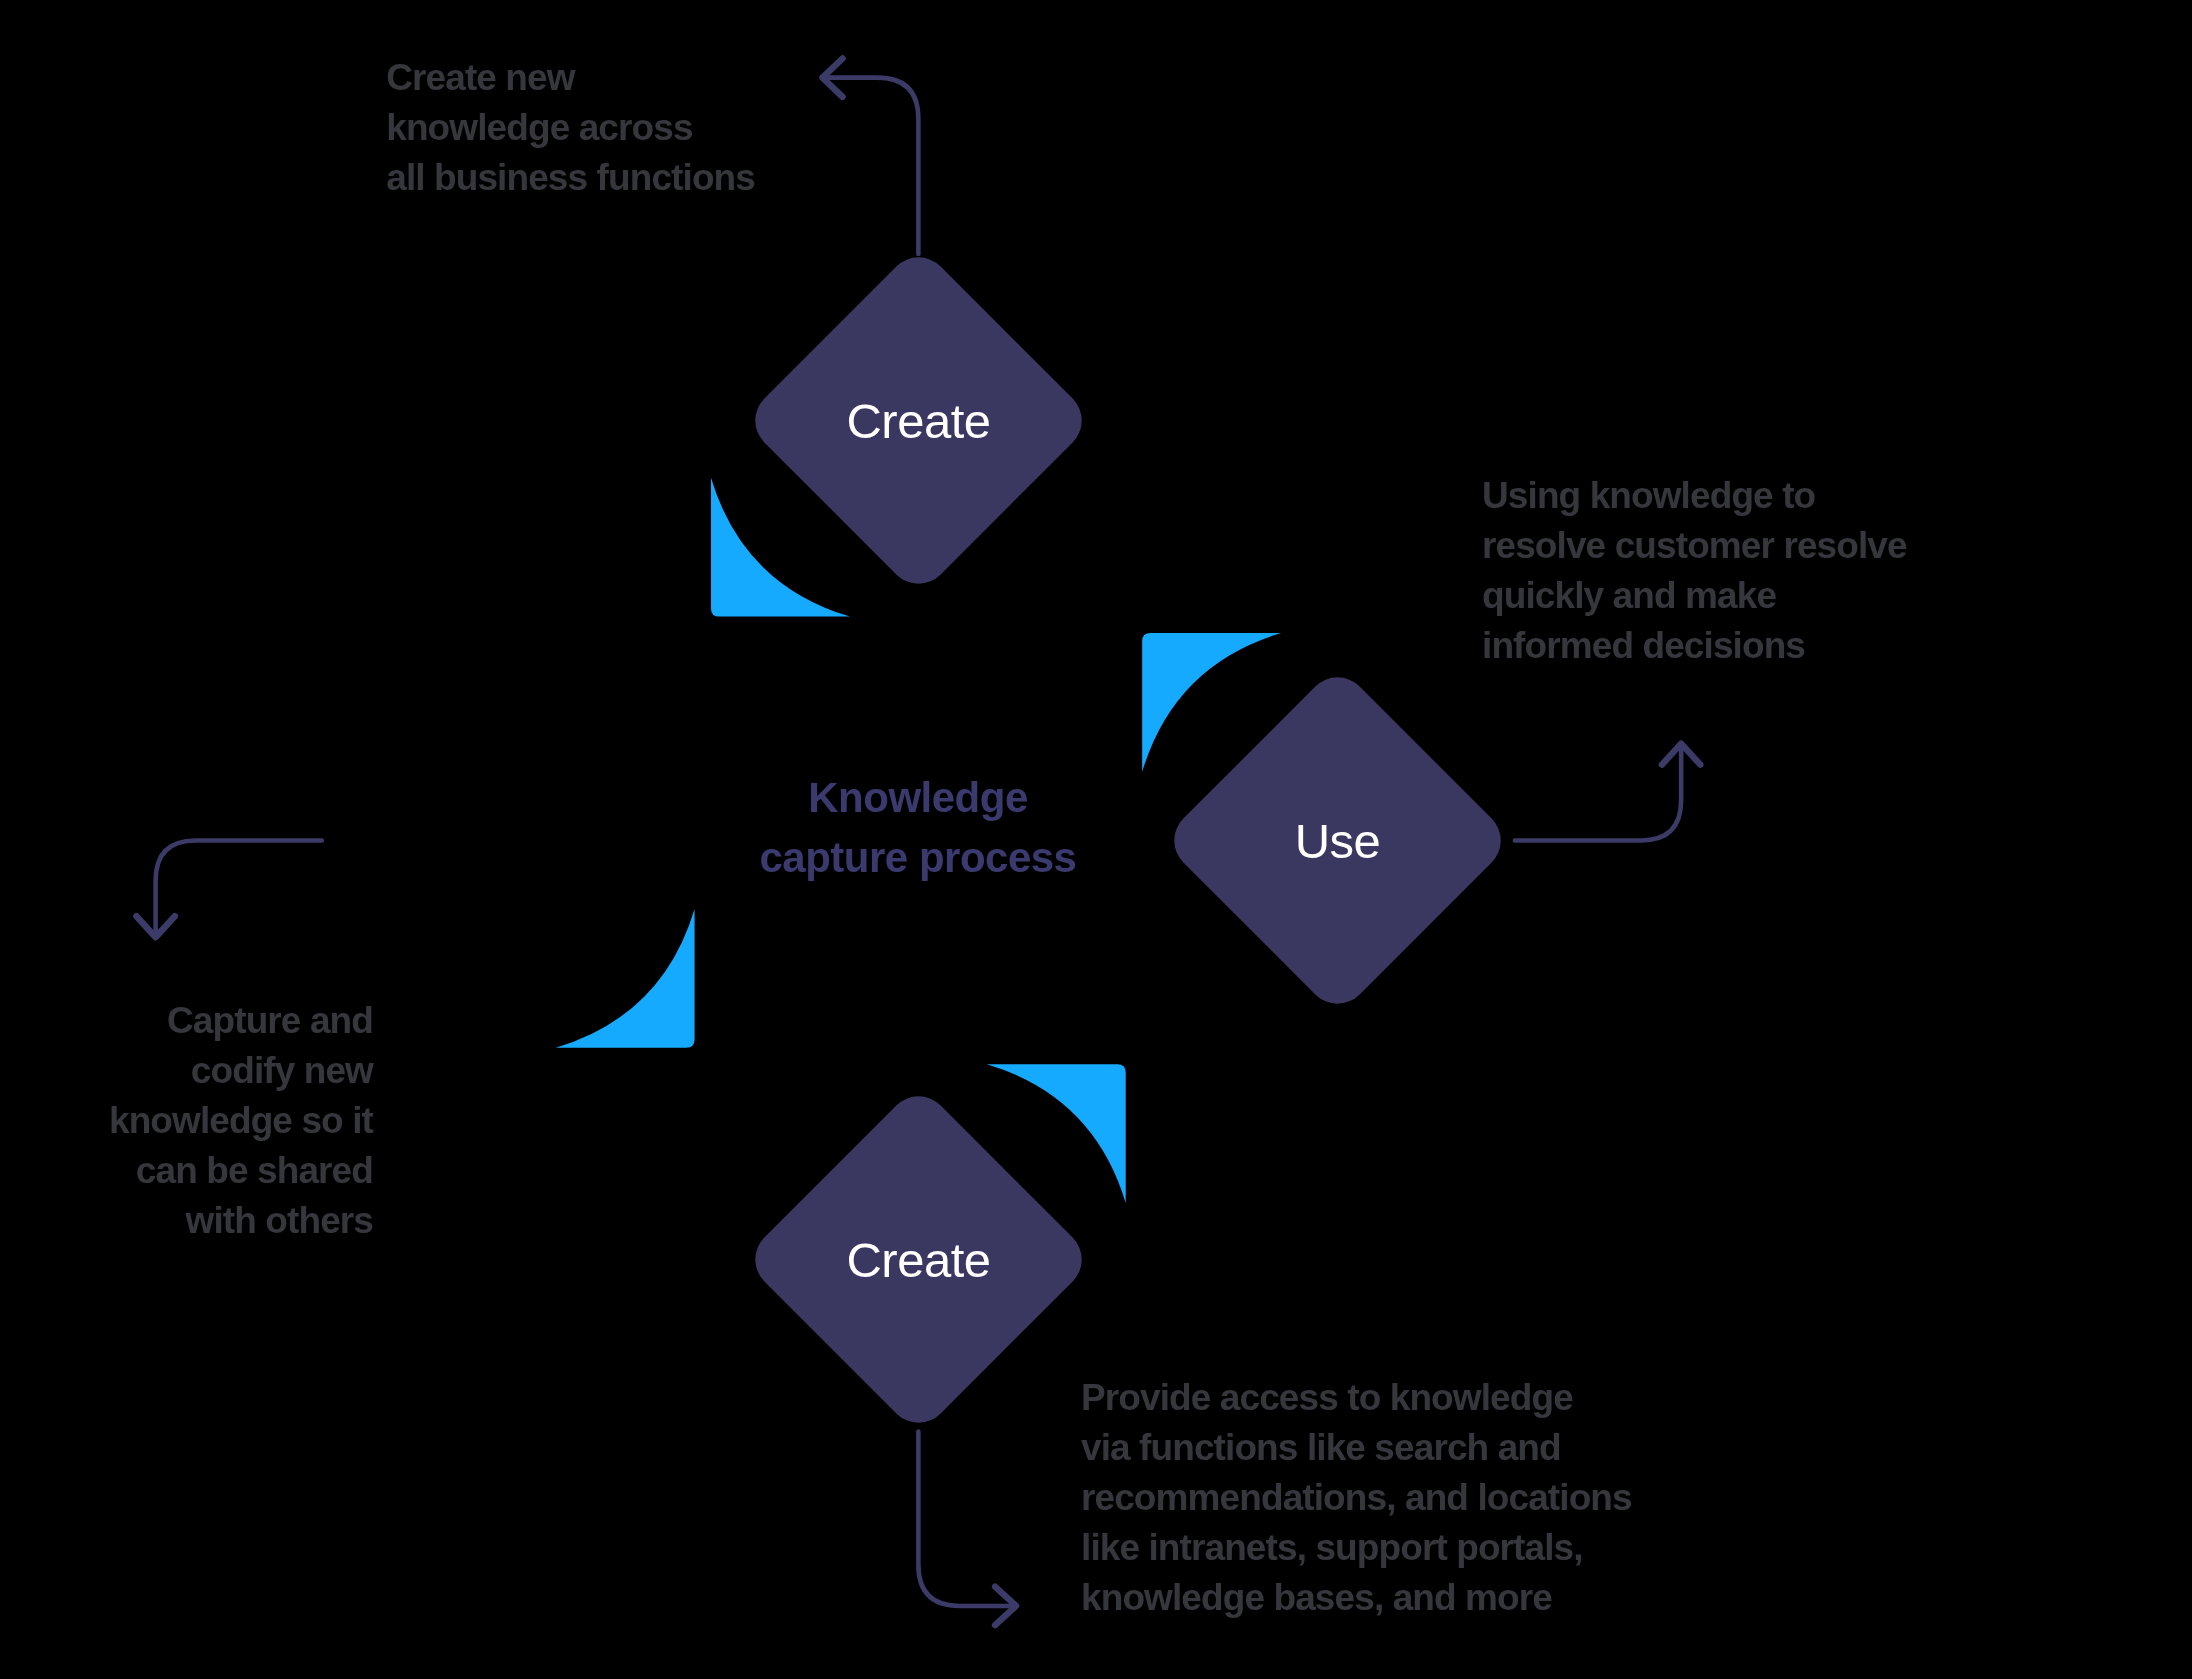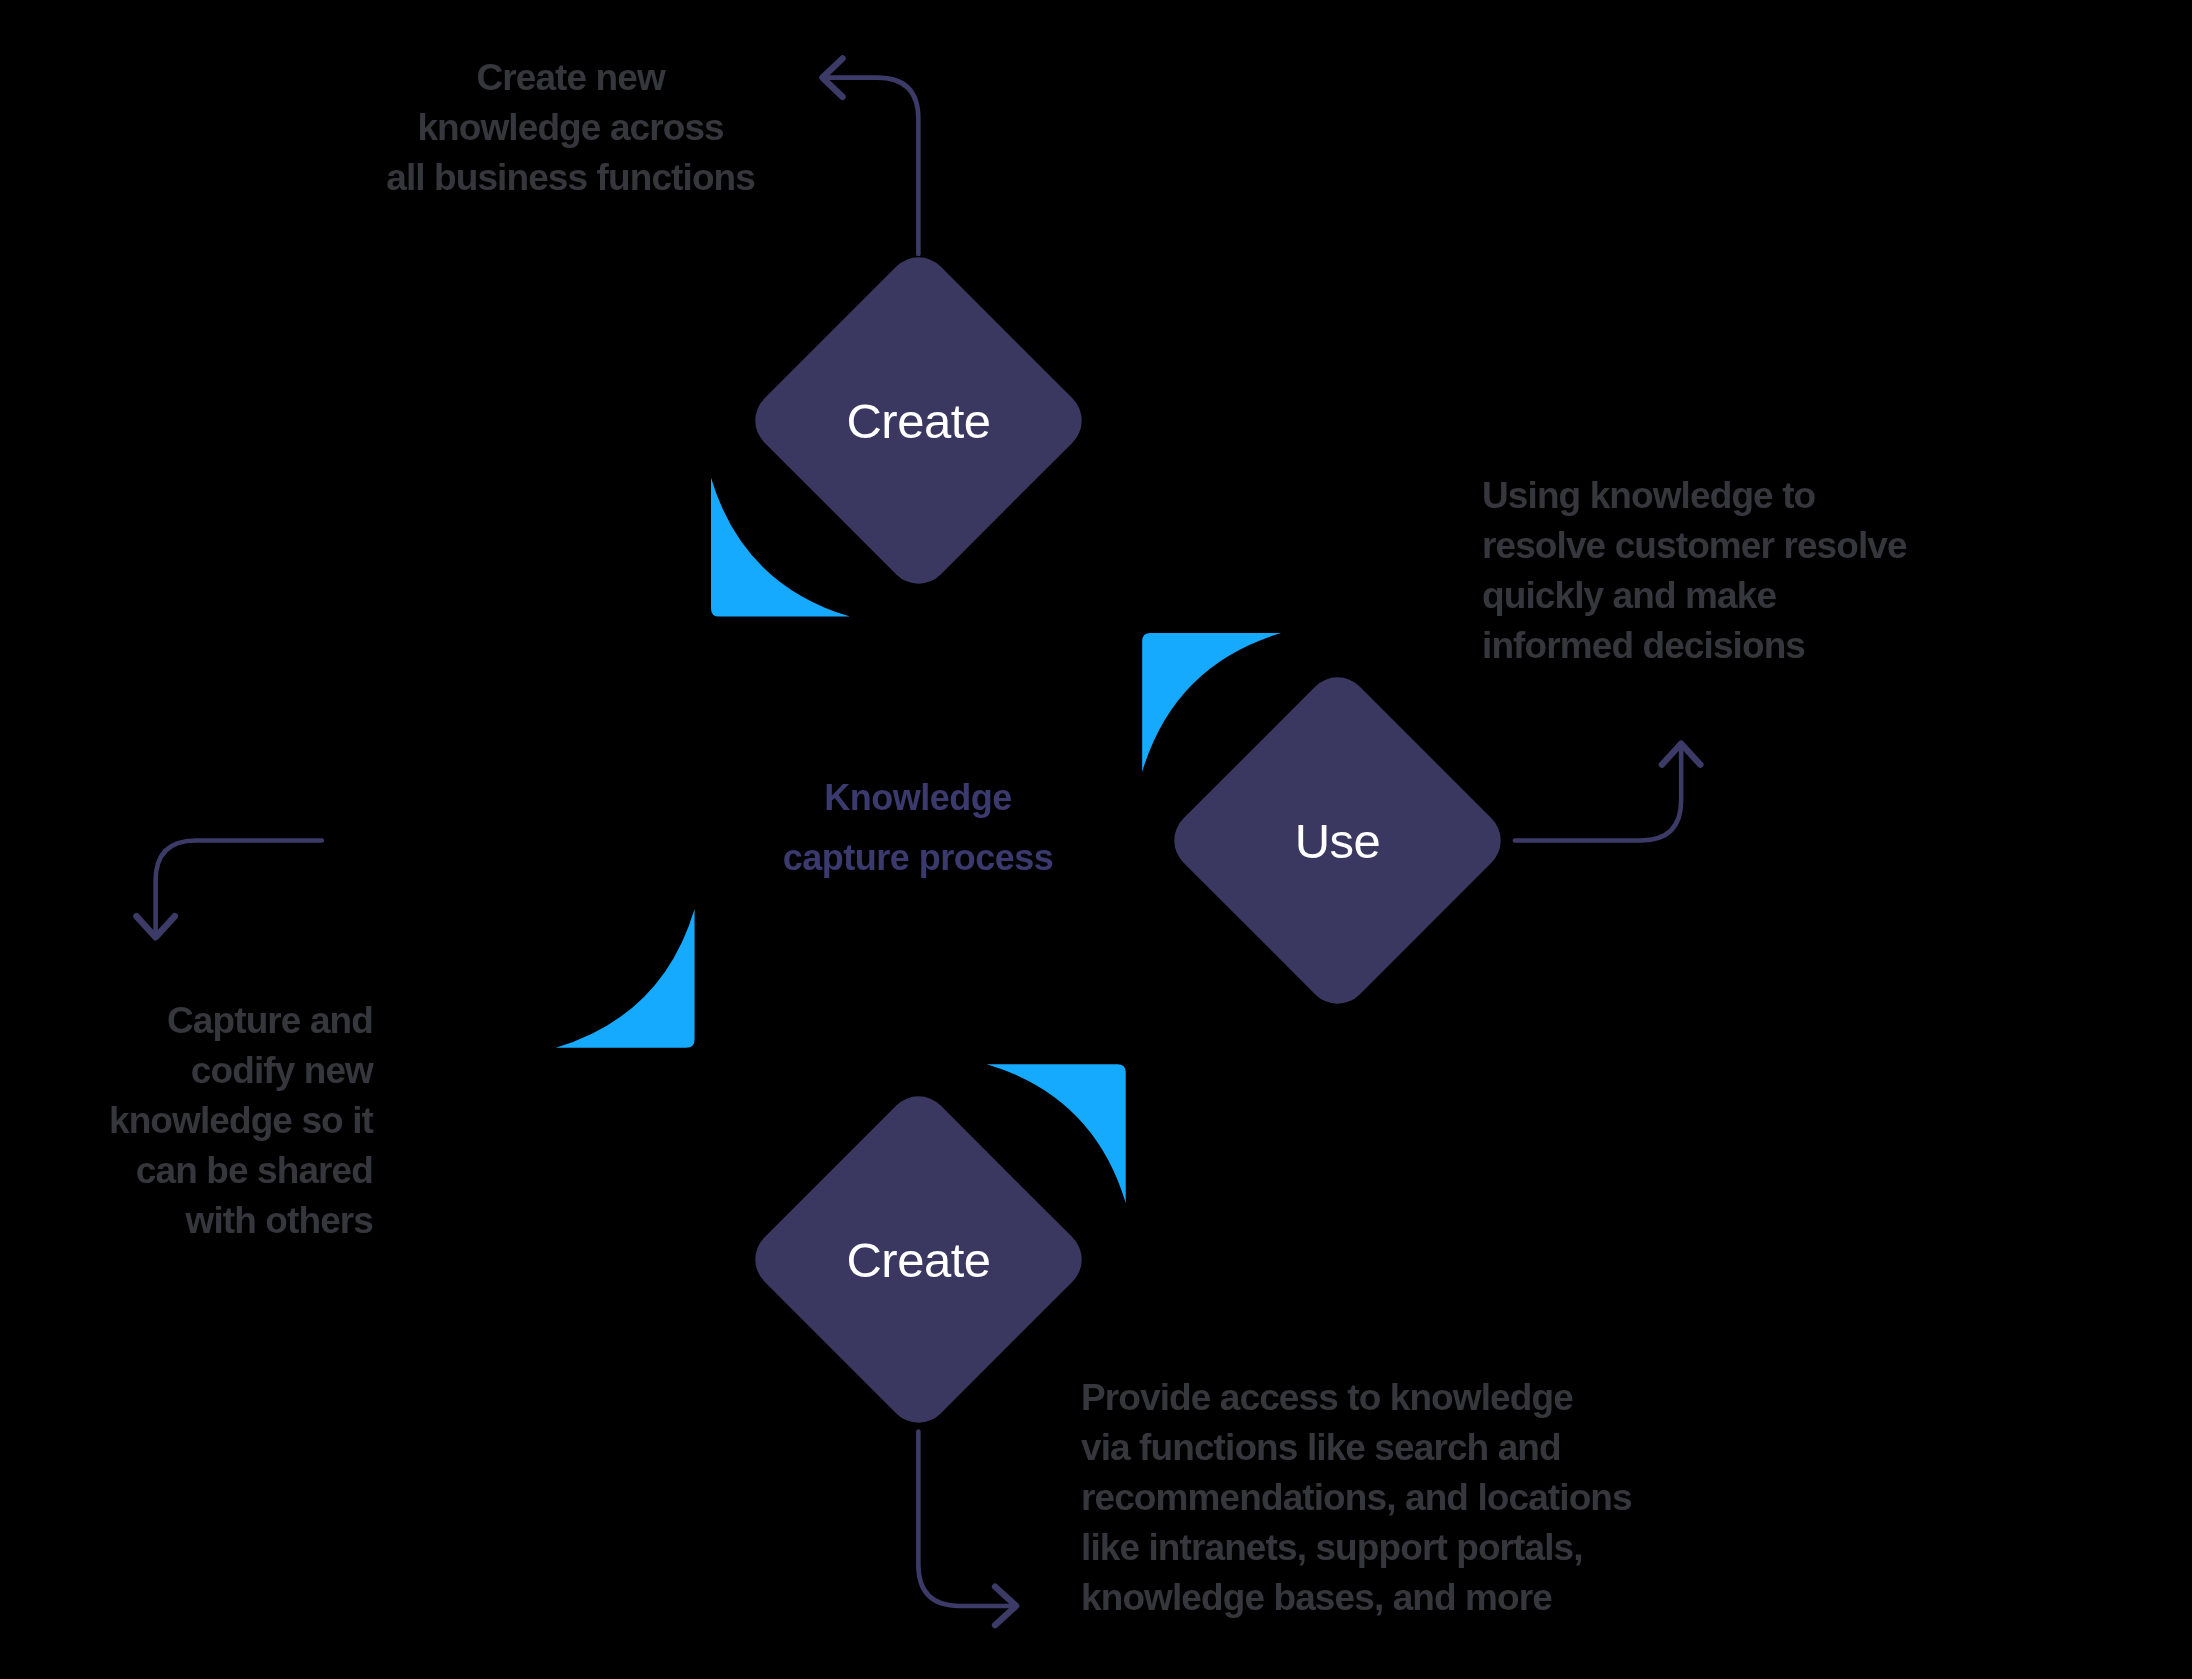--- a/index.html
+++ b/index.html
@@ -39,30 +39,30 @@
     font-size:49px;font-weight:400;letter-spacing:-0.5px;text-align:right;
   }
   .stage-create{left:794px;top:296px;}
   .stage-collect{left:374px;top:716px;}
   .stage-use{left:1213px;top:716px;}
   .stage-share{left:794px;top:1135px;}
   .center-title{
     position:absolute;left:644px;top:768px;width:548px;
     text-align:center;
     color:var(--color-title);
-    font-size:36px;font-weight:700;line-height:60px;letter-spacing:-0.5px;
+    font-size:42px;font-weight:700;line-height:60px;letter-spacing:-0.5px;
     white-space:pre-line;
   }
   .note{
     position:absolute;
     color:var(--color-annotation);
     font-size:37px;font-weight:700;line-height:50px;letter-spacing:-0.9px;
     white-space:pre-line;
   }
-  .note-create{right:1438px;top:53px;text-align:center;}
+  .note-create{right:1438px;top:53px;text-align:left;}
   .note-use{left:1482px;top:471px;text-align:left;}
   .note-collect{right:1820px;top:996px;text-align:right;}
   .note-share{left:1081px;top:1373px;text-align:left;}
 </style>
 </head>
 <body>
 
 <div class="canvas">
 
   <svg class="flow-svg" viewBox="0 0 2400 1838" xmlns="http://www.w3.org/2000/svg">

